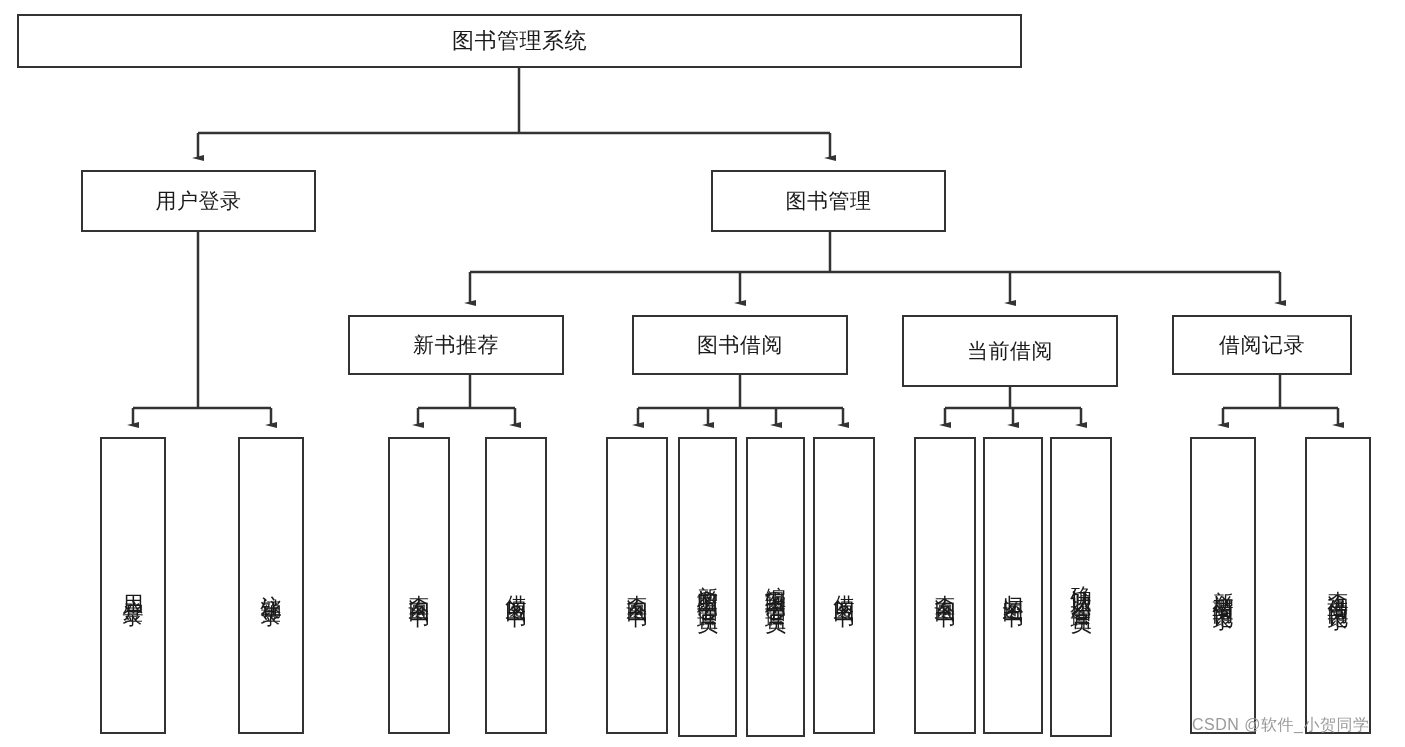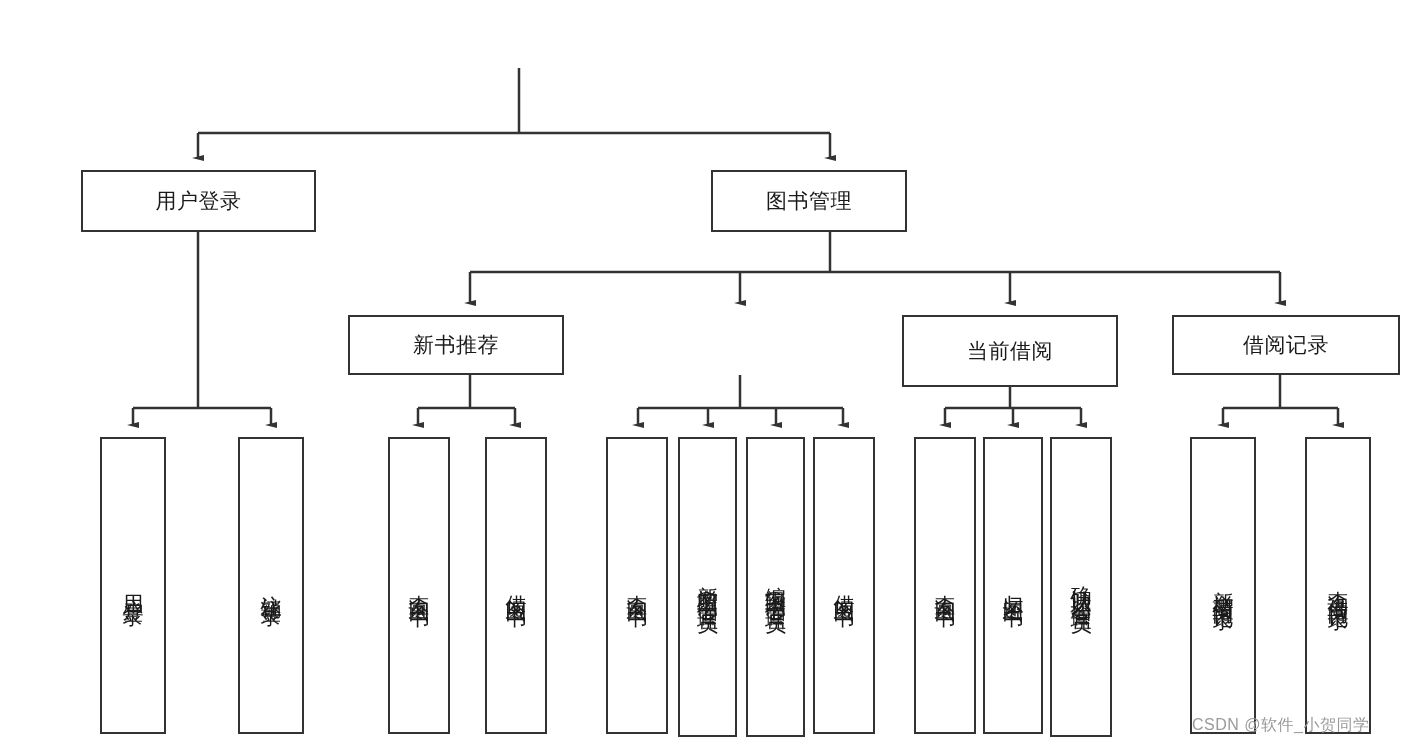--- a/index.html
+++ b/index.html
@@ -114,27 +114,29 @@
       <path d="M1013,408 L1013,425" marker-end="url(#arrow)"></path>
       <path d="M1081,408 L1081,425" marker-end="url(#arrow)"></path>
 
       <path d="M1280,375 L1280,408"></path>
       <path d="M1223,408 L1338,408"></path>
       <path d="M1223,408 L1223,425" marker-end="url(#arrow)"></path>
       <path d="M1338,408 L1338,425" marker-end="url(#arrow)"></path>
     </g>
   </svg>
 
+  <div class="node horiz root" style="left:17px; top:14px; width:1005px; height:54px;">图书管理系统</div>
 
   <div class="node horiz" style="left:81px; top:170px; width:235px; height:62px;">用户登录</div>
-  <div class="node horiz" style="left:711px; top:170px; width:196px; height:62px;">图书管理</div>
+  <div class="node horiz" style="left:711px; top:170px; width:235px; height:62px;">图书管理</div>
 
   <div class="node horiz" style="left:348px; top:315px; width:216px; height:60px;">新书推荐</div>
+  <div class="node horiz" style="left:632px; top:315px; width:216px; height:60px;">图书借阅</div>
   <div class="node horiz" style="left:902px; top:315px; width:216px; height:72px;">当前借阅</div>
-  <div class="node horiz" style="left:1172px; top:315px; width:228px; height:60px;">借阅记录</div>
+  <div class="node horiz" style="left:1172px; top:315px; width:180px; height:60px;">借阅记录</div>
 
   <div class="node vert" style="left:100px; top:437px; width:66px; height:297px;">
     <span>用户登录</span>
   </div>
   <div class="node vert" style="left:238px; top:437px; width:66px; height:297px;">
     <span>注销登录</span>
   </div>
 
   <div class="node vert" style="left:388px; top:437px; width:62px; height:297px;">
     <span>查询图书</span>

